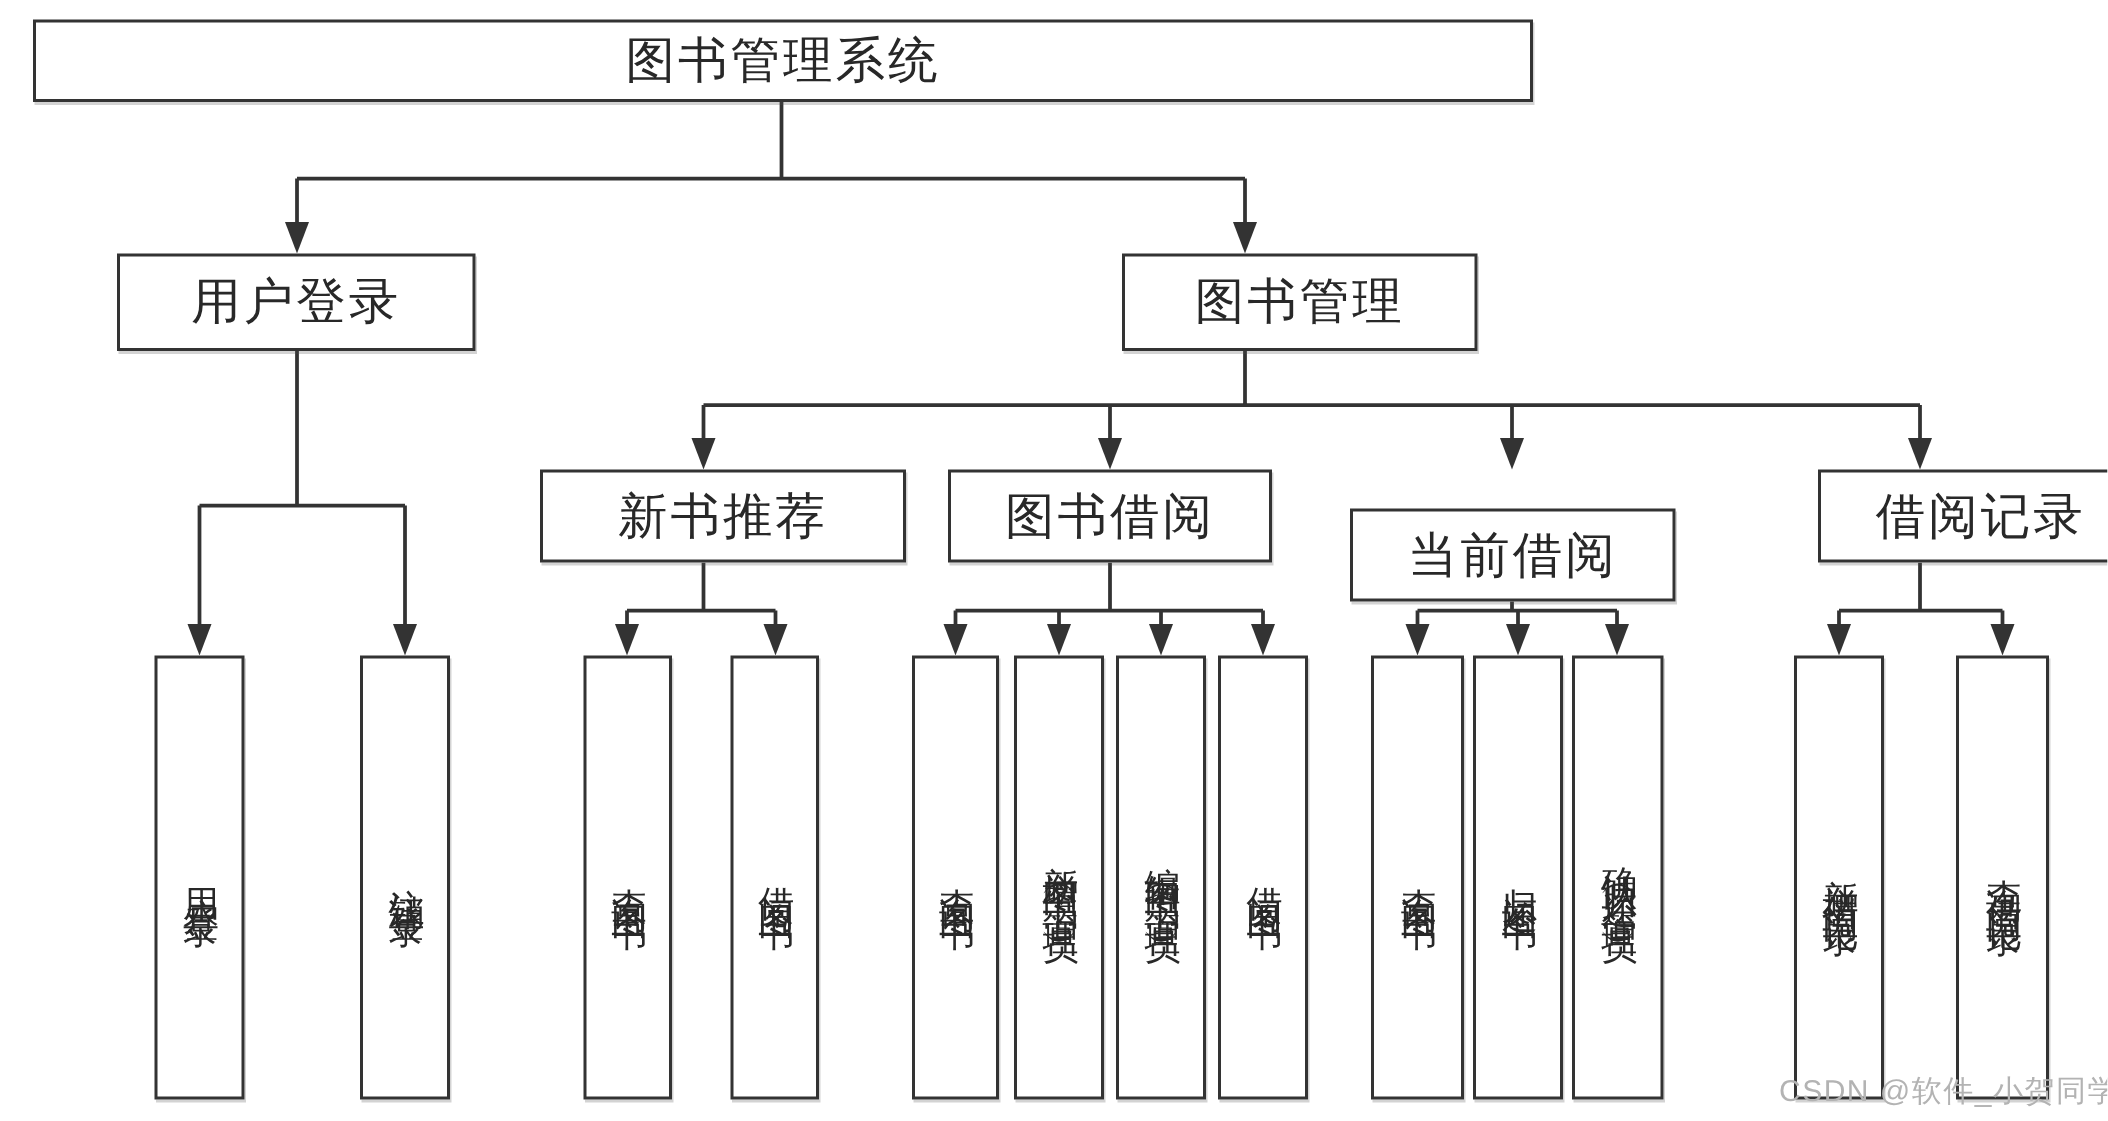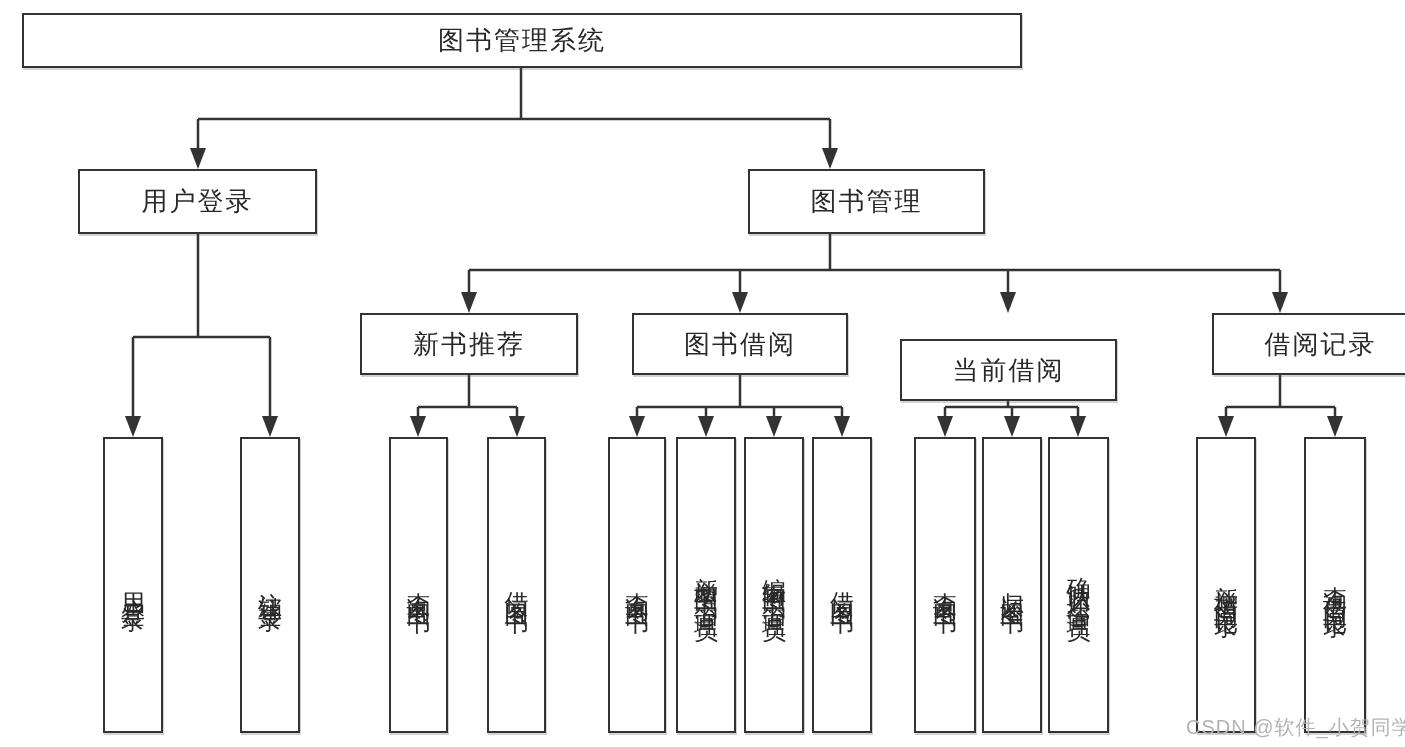--- a/index.html
+++ b/index.html
@@ -6,30 +6,30 @@
   .canvas{
     position:relative;width:1405px;height:747px;background:#ffffff;
     font-family:"Liberation Sans","DejaVu Sans",sans-serif;color:#282828;overflow:hidden;
   }
   .wires{position:absolute;left:0;top:0;width:1405px;height:747px;}
   .node{
     position:absolute;border:2px solid #333333;background:#ffffff;
     display:flex;align-items:center;justify-content:center;box-sizing:border-box;
     box-shadow:1px 2px 0 rgba(80,80,80,.25);
   }
-  .node .lbl{font-size:26px;letter-spacing:2px;white-space:nowrap;}
+  .node .lbl{font-size:33px;letter-spacing:2px;white-space:nowrap;}
   .leaf .lbl{
     writing-mode:vertical-rl;text-orientation:mixed;
     font-size:24px;letter-spacing:6px;line-height:1;white-space:normal;
   }
   
   .b-root{left:22px;top:13px;width:1000px;height:55px;}
   .b-userlogin{left:78px;top:169px;width:239px;height:65px;}
   .b-bookmgmt{left:748px;top:169px;width:237px;height:65px;}
-  .b-nbr{left:360px;top:313px;width:218px;height:62px;}
+  .b-nbr{left:360px;top:313px;width:244px;height:62px;}
   .b-bb{left:632px;top:313px;width:216px;height:62px;align-items:center;}
   .b-cb{left:900px;top:313px;width:217px;height:62px;margin-top:26px;}
   .b-br{left:1172px;top:313px;width:217px;height:62px;margin-left:40px;}
   .leaf{top:437px;height:296px;}
   .l1{left:103px;width:60px;} .l2{left:240px;width:60px;}
   .l3{left:389px;width:59px;} .l4{left:487px;width:59px;}
   .l5{left:608px;width:58px;} .l6{left:676px;width:60px;}
   .l7{left:744px;width:60px;} .l8{left:812px;width:60px;}
   .l9{left:914px;width:62px;} .l10{left:982px;width:60px;}
   .l11{left:1048px;width:61px;} .l12{left:1196px;width:60px;}

